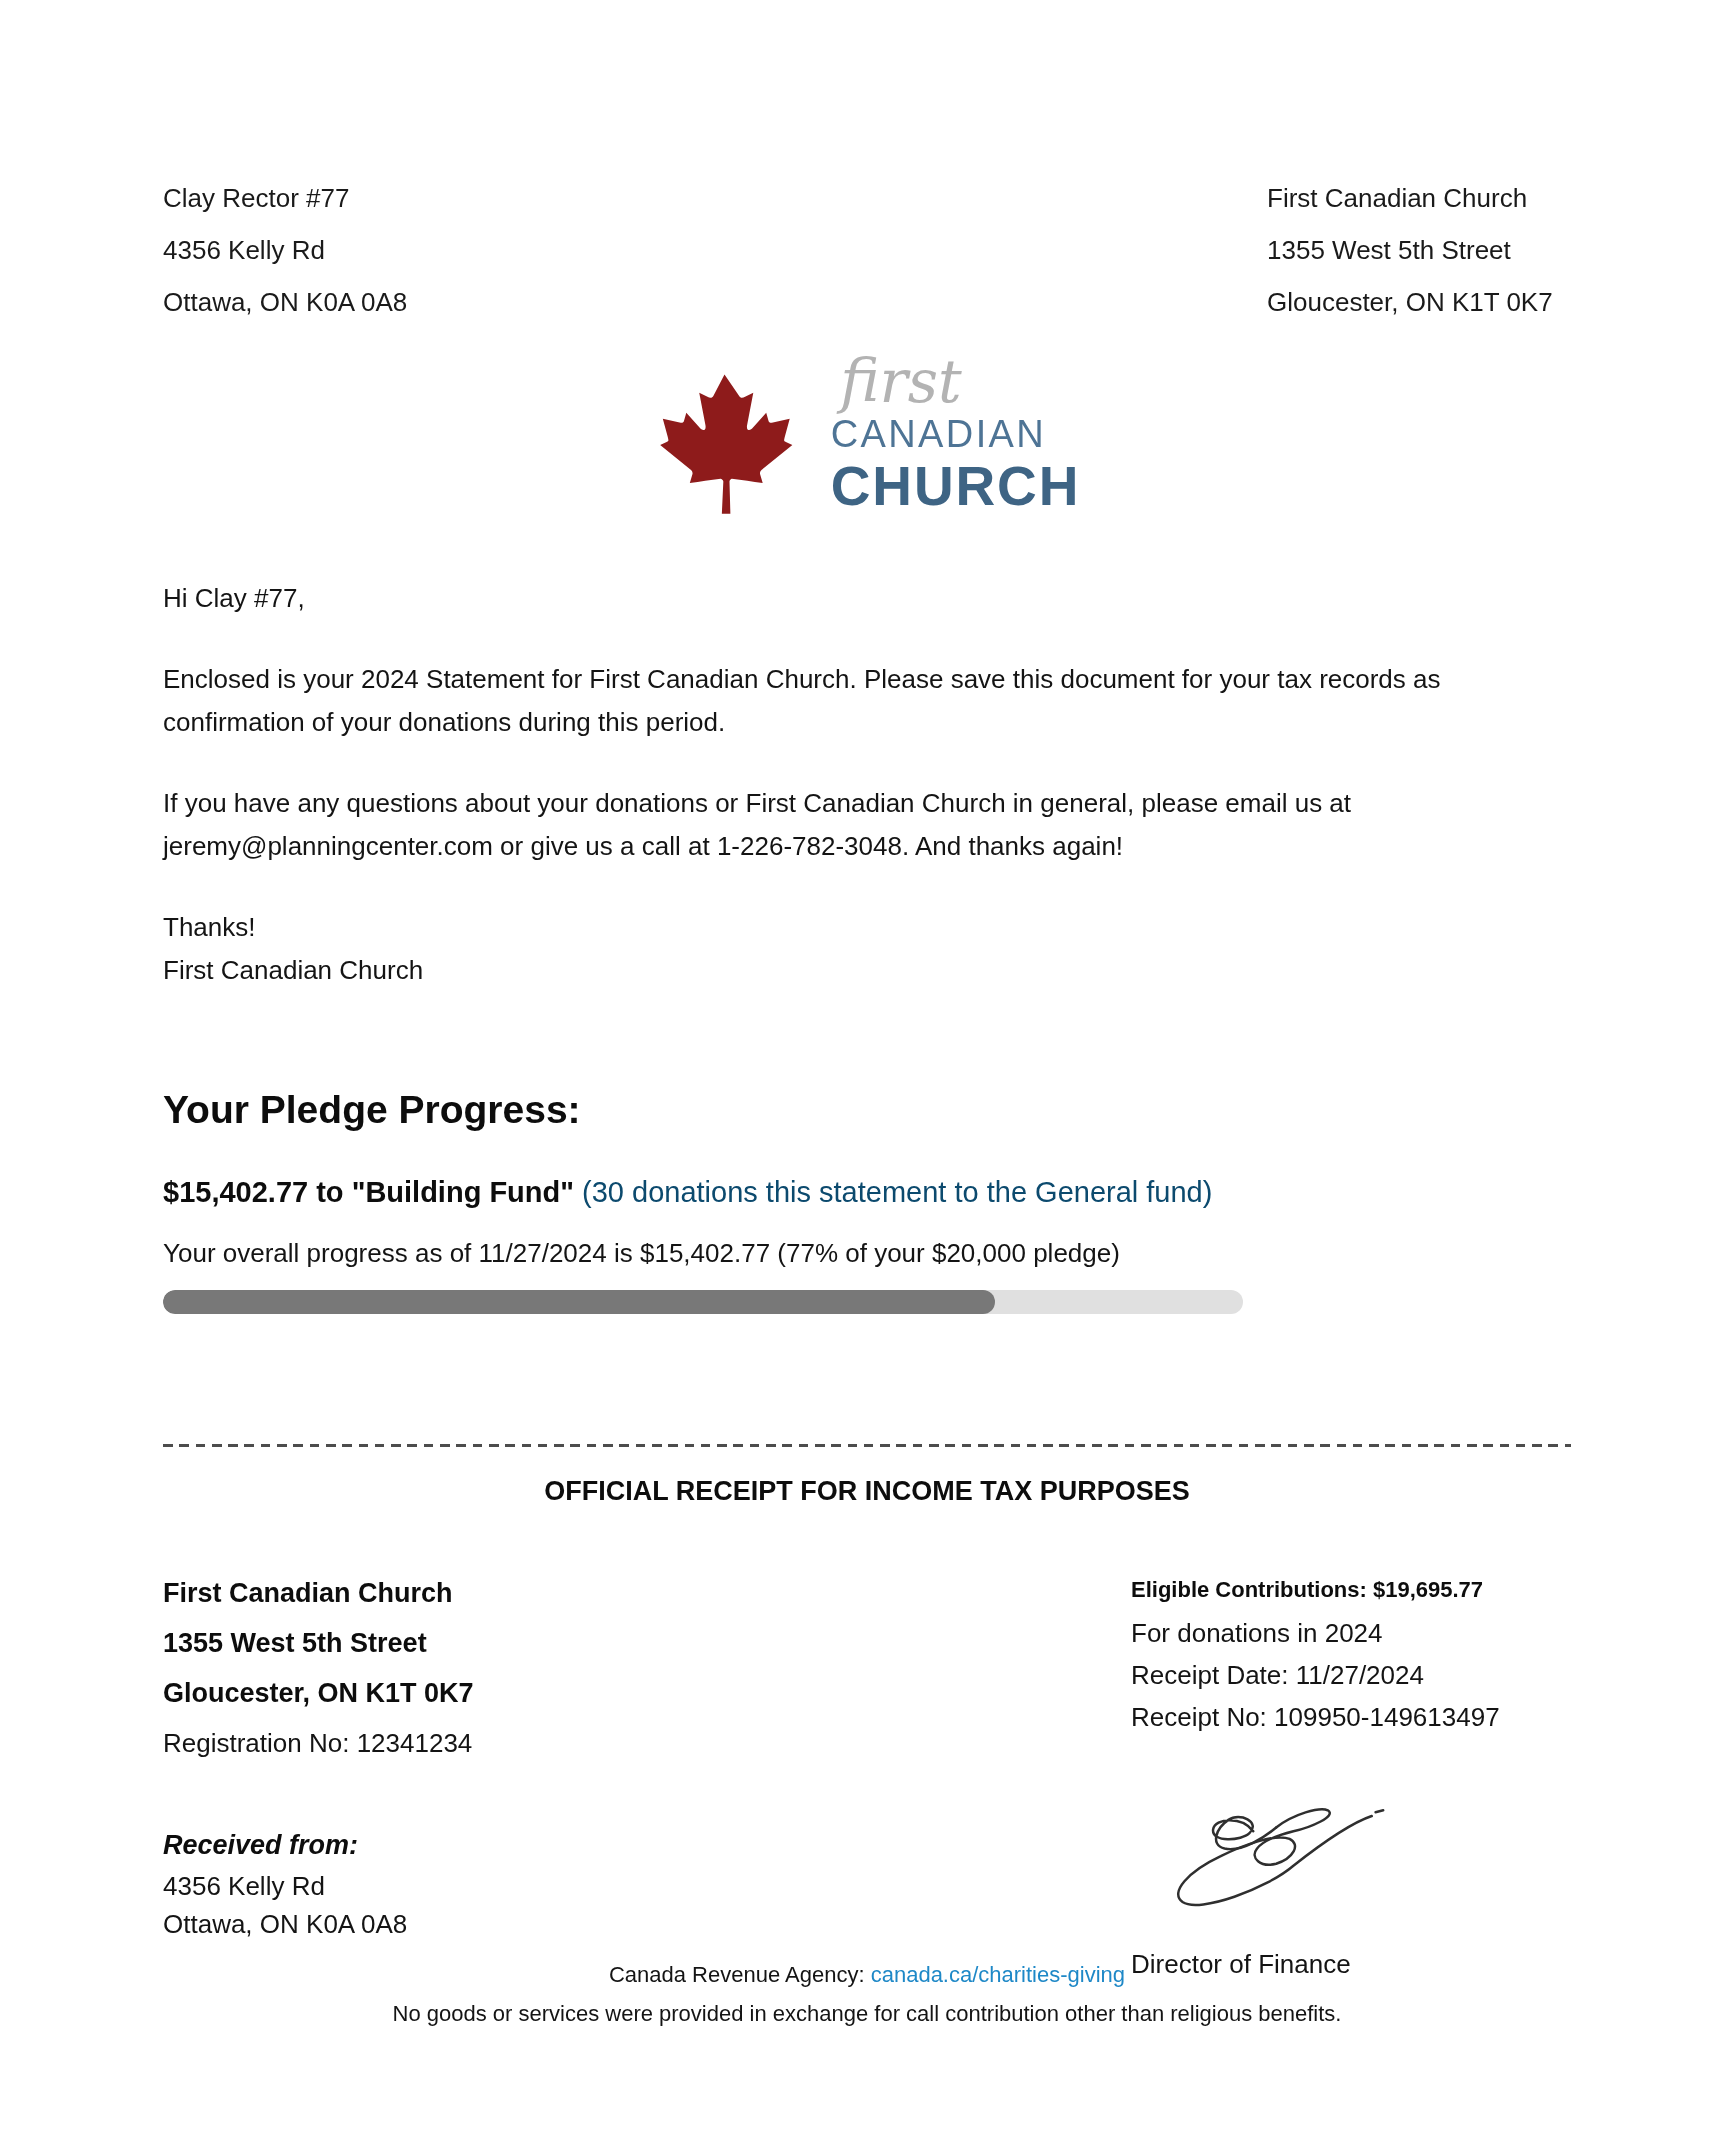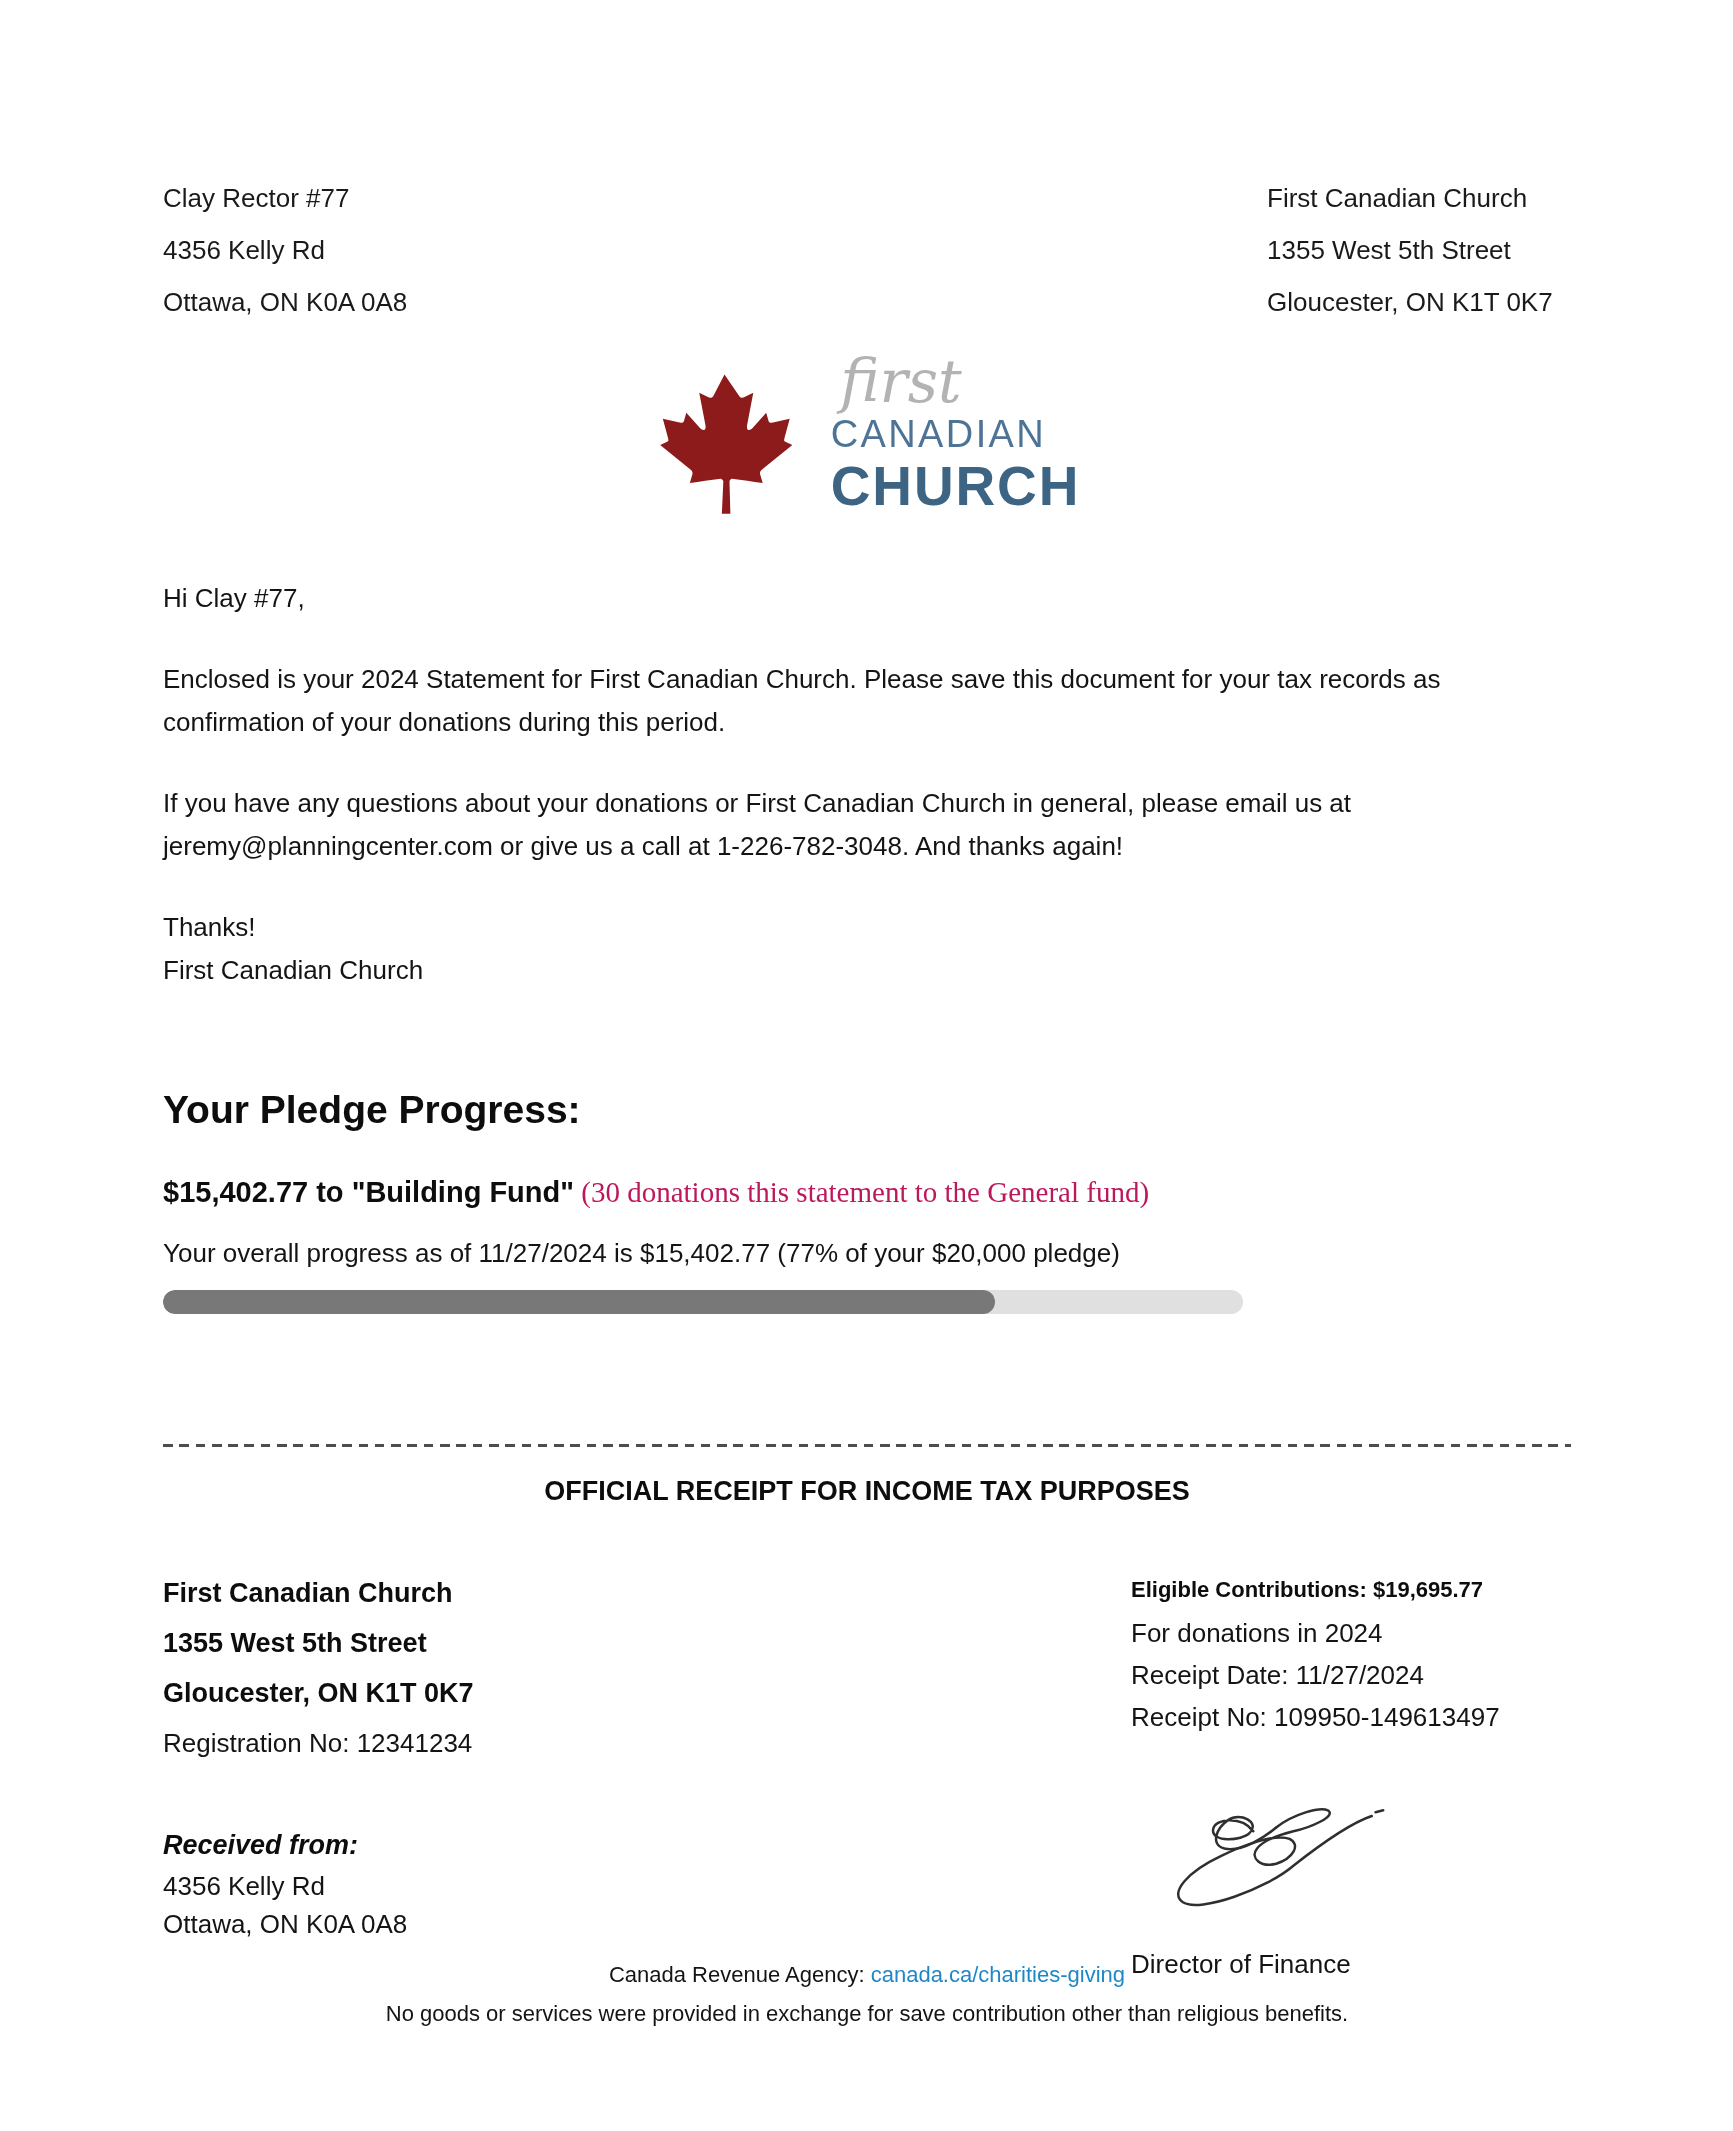--- a/index.html
+++ b/index.html
@@ -46,21 +46,21 @@
   }
 
   
   .letter { margin-top: 50px; font-size: 26px; line-height: 43px; color: #141414; }
   .letter .para { margin-top: 38px; }
 
   
   .pledge-heading { margin-top: 96px; font-size: 39px; font-weight: 700; color: #0d0d0d; }
   .pledge-line { margin-top: 44px; font-size: 29px; }
   .pledge-line .bold { font-weight: 700; color: #0d0d0d; }
-  .pledge-line .note { color: #be185d; font-family: Liberation Serif, serif; }
+  .pledge-line .note { color: #0c4a6e; }
   .progress-line { margin-top: 29px; font-size: 26px; color: #141414; }
   .progress-track {
     margin-top: 21px;
     width: 1080px;
     height: 24px;
     border-radius: 12.4px;
     background: #e0e0e0;
     overflow: hidden;
   }
   .progress-fill { height: 100%; border-radius: 12.4px; background: #787878; }
@@ -177,17 +177,17 @@
         <path d="M236 18 L244 16"></path>
       </svg>
       <div class="signer-title">Director of Finance</div>
     </div>
   </div>
 
   <div class="footer">
     <div class="footer-cra">
       <span>Canada Revenue Agency: </span><a href="#" class="footer-link" style="color: rgb(30, 136, 199);">canada.ca/charities-giving</a>
     </div>
-    <div class="footer-disclaimer">No goods or services were provided in exchange for save contribution other than religious benefits.</div>
+    <div class="footer-disclaimer">No goods or services were provided in exchange for call contribution other than religious benefits.</div>
   </div>
 
 </div>
 
 
 </body></html>

